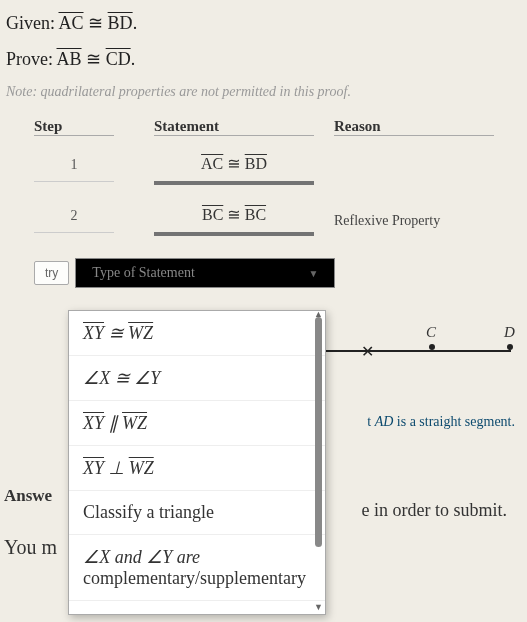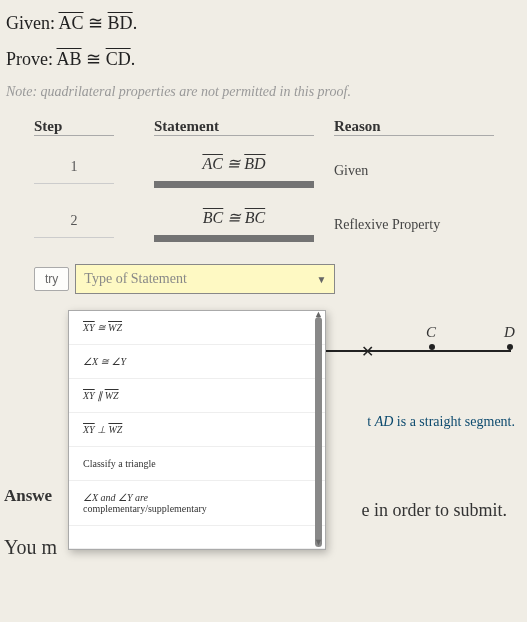--- a/index.html
+++ b/index.html
@@ -47,22 +47,21 @@
       width: 80px; margin-right: 40px;
       text-align: center;
       color: #555;
       font-size: 14px;
       border-bottom: 1px solid #ccc;
       padding-bottom: 8px;
     }
     .row .stmt {
       width: 160px; margin-right: 20px;
       text-align: center;
-      font-style: italic;
-      border-bottom: 7px solid #737373;
+      border-bottom: 4px solid #737373;
       padding-bottom: 8px;
     }
     .row .reason {
       width: 160px;
       font-size: 14px;
       color: #444;
     }
     .try-row {
       display: flex;
       align-items: center;
@@ -76,23 +75,23 @@
       color: #666;
       border-radius: 2px;
       margin-right: 6px;
       cursor: pointer;
     }
     .dropdown-box {
       position: relative;
       display: flex;
       align-items: center;
       border: 1px solid #888;
-      background: #fef9c3;
+      background: #000000;
       width: 260px;
-      padding: 6px 8px;
+      padding: 6px 16px;
       font-size: 14px;
       color: #888;
       cursor: pointer;
     }
     .dropdown-box .chev {
       margin-left: auto;
       font-size: 10px;
       color: #666;
     }
     .dropdown-menu {
@@ -102,21 +101,21 @@
       width: 258px;
       background: #fff;
       border: 1px solid #aaa;
       box-shadow: 2px 3px 8px rgba(0,0,0,.25);
       z-index: 10;
       max-height: 305px;
       overflow: hidden;
     }
     .dropdown-menu .opt {
       padding: 11px 14px;
-      font-size: 10px;
+      font-size: 18px;
       font-style: italic;
       border-bottom: 1px solid #eee;
       cursor: pointer;
       color: #333;
     }
     .dropdown-menu .opt.noitalic { font-style: normal; }
     .scrollbar {
       position: absolute;
       right: 3px;
       top: 6px;
@@ -212,21 +211,20 @@
     <div class="col-step">Step</div>
     <div class="col-stmt">Statement</div>
     <div class="col-reason">Reason</div>
   </div>
 
   <div class="row">
     <div class="step-num">1</div>
     <div class="stmt">
       <span class="over">AC</span><span> ≅ </span><span class="over">BD</span>
     </div>
-    <div class="reason">Given</div>
   </div>
 
   <div class="row">
     <div class="step-num">2</div>
     <div class="stmt">
       <span class="over">BC</span><span> ≅ </span><span class="over">BC</span>
     </div>
     <div class="reason">Reflexive Property</div>
   </div>
 

